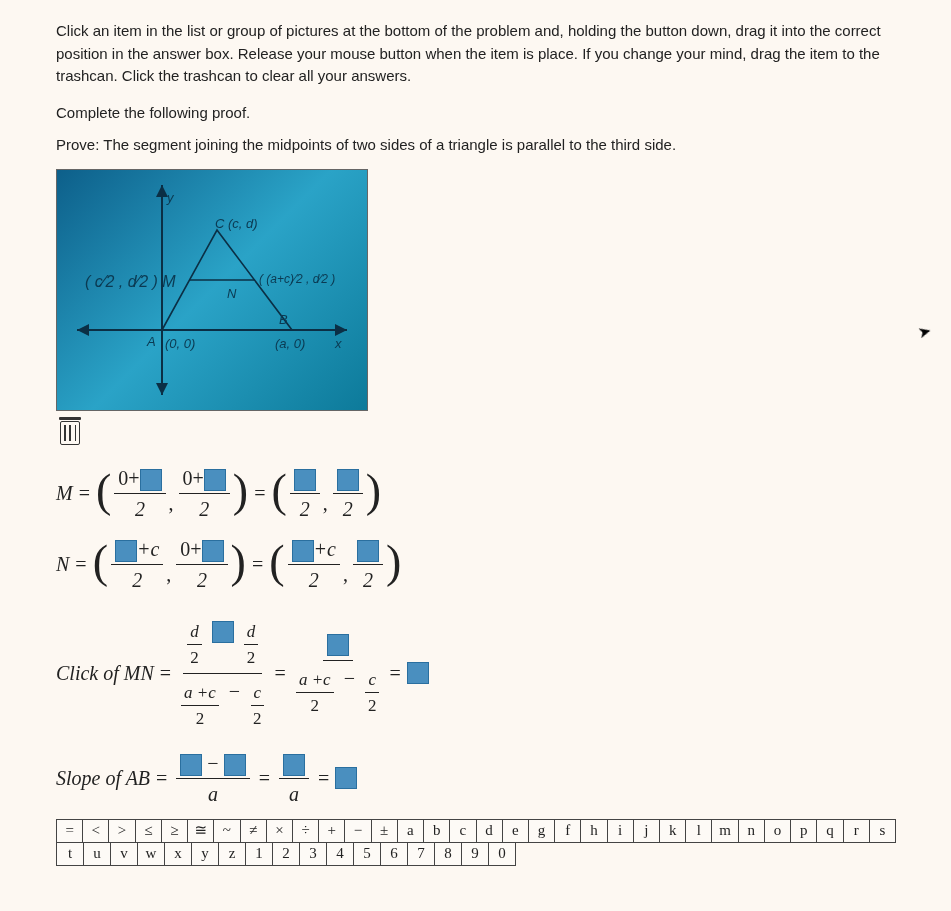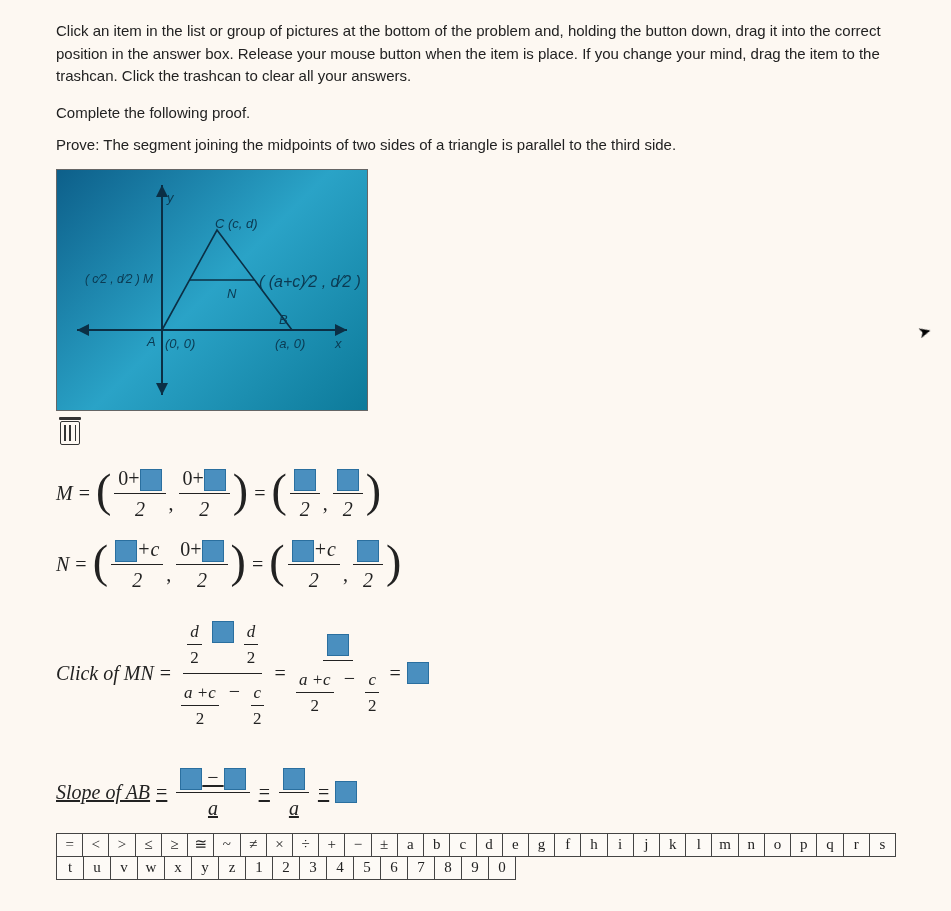--- a/index.html
+++ b/index.html
@@ -134,22 +134,22 @@
     <line x1="105" y1="15" x2="105" y2="225" stroke="#0b2f45" stroke-width="2"></line>
     <polygon points="105,15 99,27 111,27" fill="#0b2f45"></polygon>
     <polygon points="105,225 99,213 111,213" fill="#0b2f45"></polygon>
 
     <polygon points="105,160 160,60 235,160" fill="none" stroke="#0b2f45" stroke-width="1.6"></polygon>
 
     <line x1="132" y1="110" x2="198" y2="110" stroke="#0b2f45" stroke-width="1.4"></line>
   </svg>
   <span class="dlabel" style="left:110px; top:18px;">y</span>
   <span class="dlabel" style="left:158px; top:44px;">C (c, d)</span>
-  <span class="dlabel" style="left:28px; top:100px; font-size:12px;">( c⁄2 , d⁄2 ) M</span>
-  <span class="dlabel" style="left:202px; top:100px; font-size:16px;">( (a+c)⁄2 , d⁄2 )</span>
+  <span class="dlabel" style="left:28px; top:100px; font-size:16px;">( c⁄2 , d⁄2 ) M</span>
+  <span class="dlabel" style="left:202px; top:100px; font-size:12px;">( (a+c)⁄2 , d⁄2 )</span>
   <span class="dlabel" style="left:170px; top:114px;">N</span>
   <span class="dlabel" style="left:222px; top:140px;">B</span>
   <span class="dlabel" style="left:90px; top:162px;">A</span>
   <span class="dlabel" style="left:108px; top:164px;">(0, 0)</span>
   <span class="dlabel" style="left:218px; top:164px;text-align:center;">(a, 0)</span>
   <span class="dlabel" style="left:278px; top:164px;">x</span>
 </div>
 
 <div class="trash">
   <div class="trash-lines">
@@ -258,21 +258,21 @@
         <span class="smallfrac">
             <span class="n">c</span>
             <span class="d up">2</span>
           </span>
       </span>
     </span>
     <span class="eq">=</span>
     <span class="blank"></span>
   </div>
 
-  <div class="mrow" style="margin-top:28px;text-decoration:underline;">
+  <div class="mrow" style="margin-top:14px;">
     <span>Slope of AB</span>
     <span class="eq">=</span>
     <span class="frac">
       <span class="num"><span class="blank"></span><span class="up">&nbsp;−&nbsp;</span><span class="blank"></span></span>
       <span class="den">a</span>
     </span>
     <span class="eq">=</span>
     <span class="frac">
       <span class="num"><span class="blank"></span></span>
       <span class="den">a</span>

